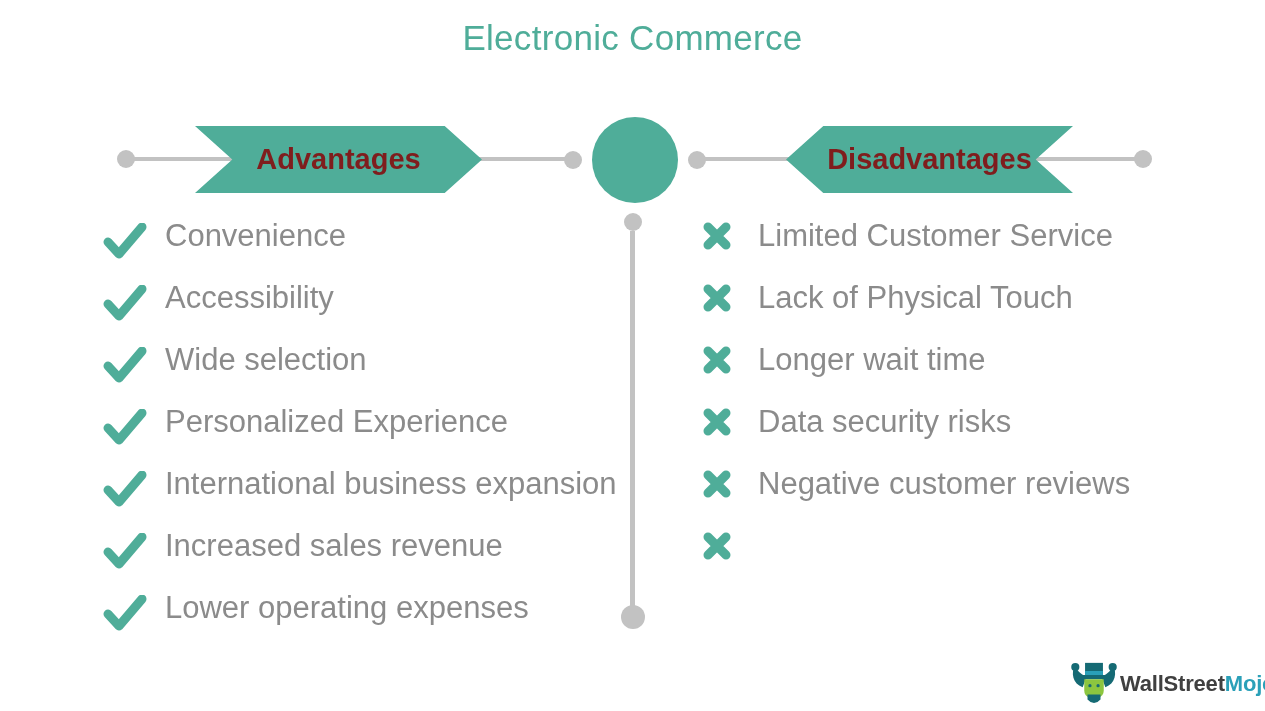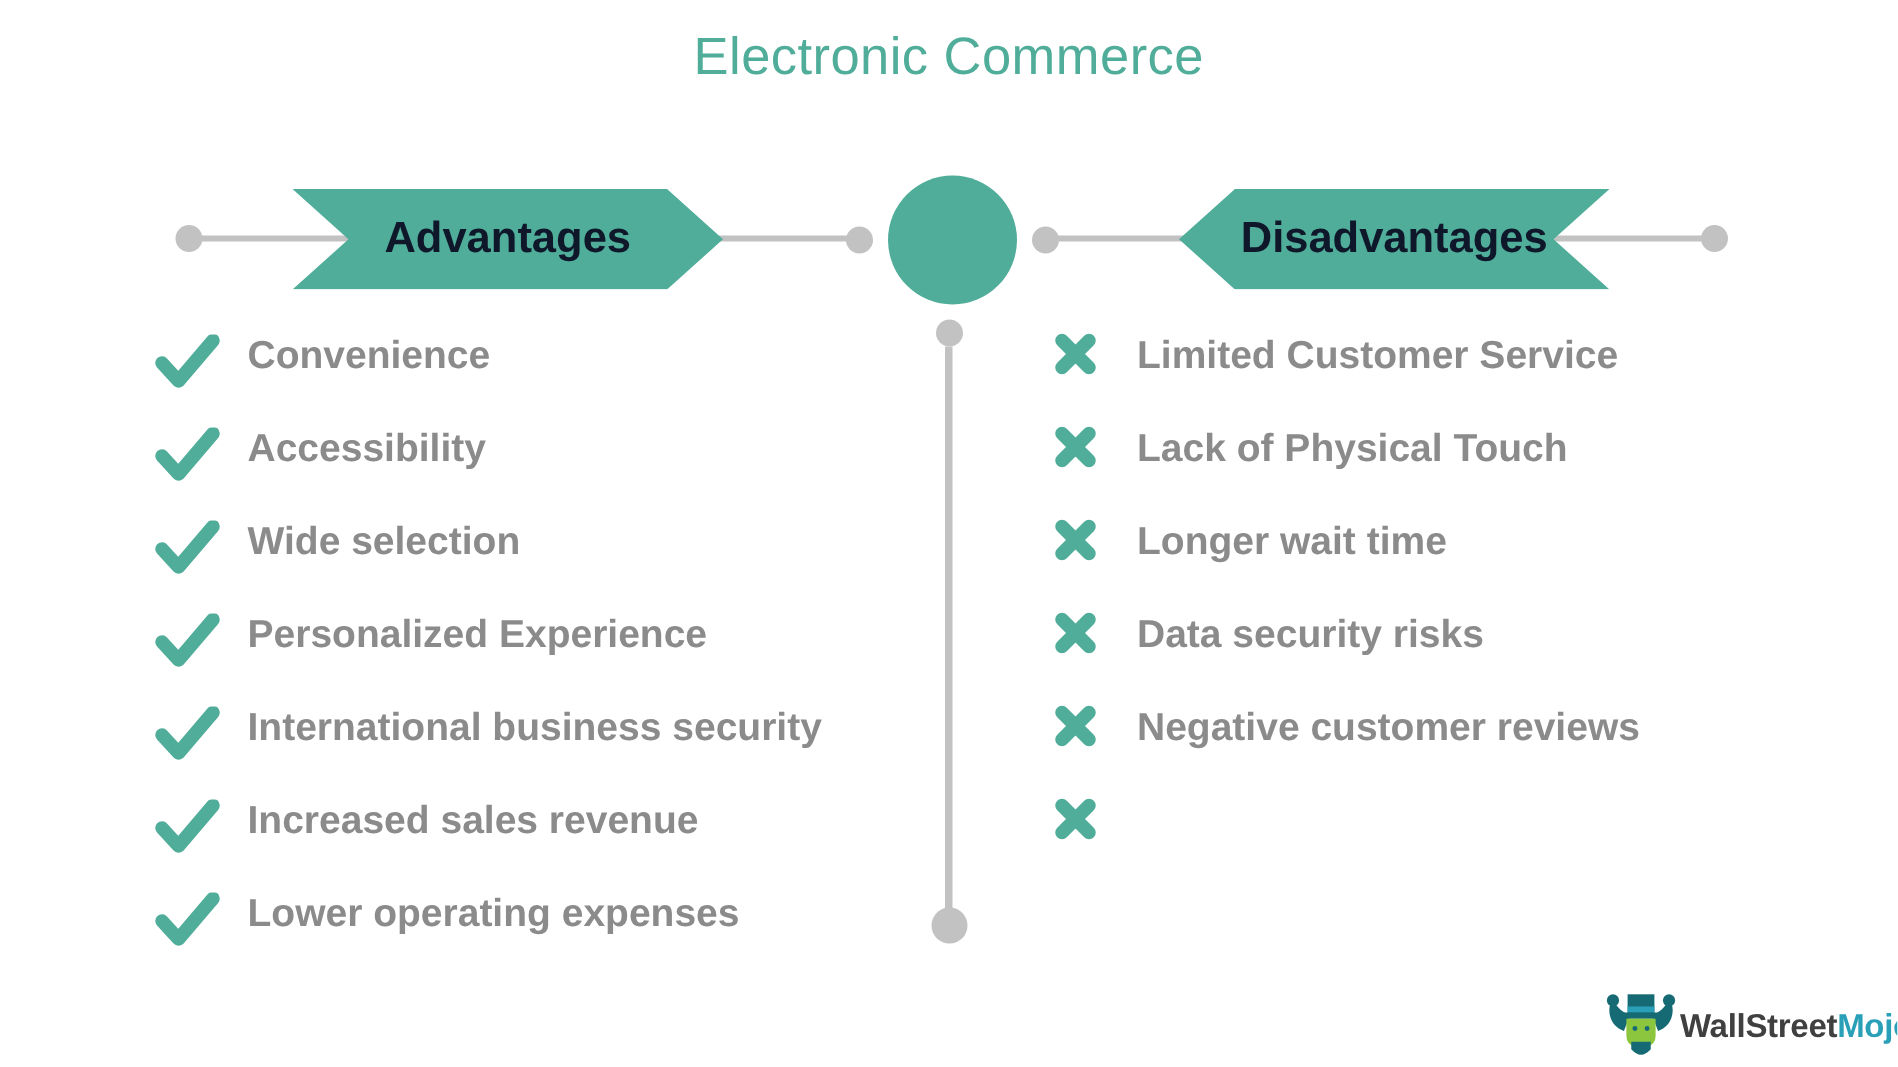--- a/index.html
+++ b/index.html
@@ -19,37 +19,37 @@
   .vline { position:absolute; left:630px; top:231px; width:5px; height:375px; background:#c2c2c2; z-index:0; }
   .dot { position:absolute; border-radius:50%; background:#c2c2c2; z-index:1; }
   .dot.d-left   { left:117px;  top:150px; width:18px; height:18px; }
   .dot.d-midl   { left:564px;  top:151px; width:18px; height:18px; }
   .dot.d-midr   { left:688px;  top:151px; width:18px; height:18px; }
   .dot.d-right  { left:1134px; top:150px; width:18px; height:18px; }
   .dot.d-vtop   { left:624px;  top:213px; width:18px; height:18px; }
   .dot.d-vbot   { left:621px;  top:605px; width:24px; height:24px; }
   .banner {
     position:absolute; top:126px; width:287px; height:67px;
-    background:#4fad99; color:#0f172a; z-index:2;
+    background:#4fad99; color:#7f1d1d; z-index:2;
     display:flex; align-items:center; justify-content:center;
     font-size:29px; font-weight:bold; white-space:nowrap;
   }
   .banner.adv { left:195px; clip-path:polygon(0 0, 87% 0, 100% 50%, 87% 100%, 0 100%, 13% 50%); }
   .banner.dis { left:786px; clip-path:polygon(13% 0, 100% 0, 87% 50%, 100% 100%, 13% 100%, 0 50%); }
   .center-circle {
     position:absolute; left:592px; top:117px; width:86px; height:86px;
     border-radius:50%; background:#4fad99; z-index:3;
   }
   
   .col { position:absolute; z-index:2; }
   .col.left  { left:103px; top:205px; }
   .col.right { left:703px; top:205px; }
   .row { display:flex; align-items:center; height:62px; }
   .row .txt {
-    font-size:26px; font-weight:bold; color:#8b8b8b; white-space:nowrap;
+    font-size:31px; font-weight:normal; color:#8b8b8b; white-space:nowrap;
   }
   .col.left  .row .icon { width:44px; height:36px; margin-right:18px; margin-top:10px; flex:none; }
   .col.right .row .icon { width:28px; height:28px; margin-right:27px; flex:none; }
   
   .logo { position:absolute; left:1068px; top:658px; display:flex; align-items:center; z-index:2; }
   .logo-text { font-size:22px; font-weight:800; letter-spacing:-0.2px; white-space:nowrap; }
   .logo-text .p1 { color:#404040; }
   .logo-text .p2 { color:#2aa0b8; }
 </style>
 </head>
@@ -99,21 +99,21 @@
     <div class="row">
       <svg class="icon" viewBox="0 0 44 36">
           <path d="M5 19 L16 31 L39 4" fill="none" stroke="#4fad99" stroke-width="9" stroke-linecap="round" stroke-linejoin="round"></path>
         </svg>
       <span class="txt">Personalized Experience</span>
     </div>
     <div class="row">
       <svg class="icon" viewBox="0 0 44 36">
           <path d="M5 19 L16 31 L39 4" fill="none" stroke="#4fad99" stroke-width="9" stroke-linecap="round" stroke-linejoin="round"></path>
         </svg>
-      <span class="txt">International business security</span>
+      <span class="txt">International business expansion</span>
     </div>
     <div class="row">
       <svg class="icon" viewBox="0 0 44 36">
           <path d="M5 19 L16 31 L39 4" fill="none" stroke="#4fad99" stroke-width="9" stroke-linecap="round" stroke-linejoin="round"></path>
         </svg>
       <span class="txt">Increased sales revenue</span>
     </div>
     <div class="row">
       <svg class="icon" viewBox="0 0 44 36">
           <path d="M5 19 L16 31 L39 4" fill="none" stroke="#4fad99" stroke-width="9" stroke-linecap="round" stroke-linejoin="round"></path>

